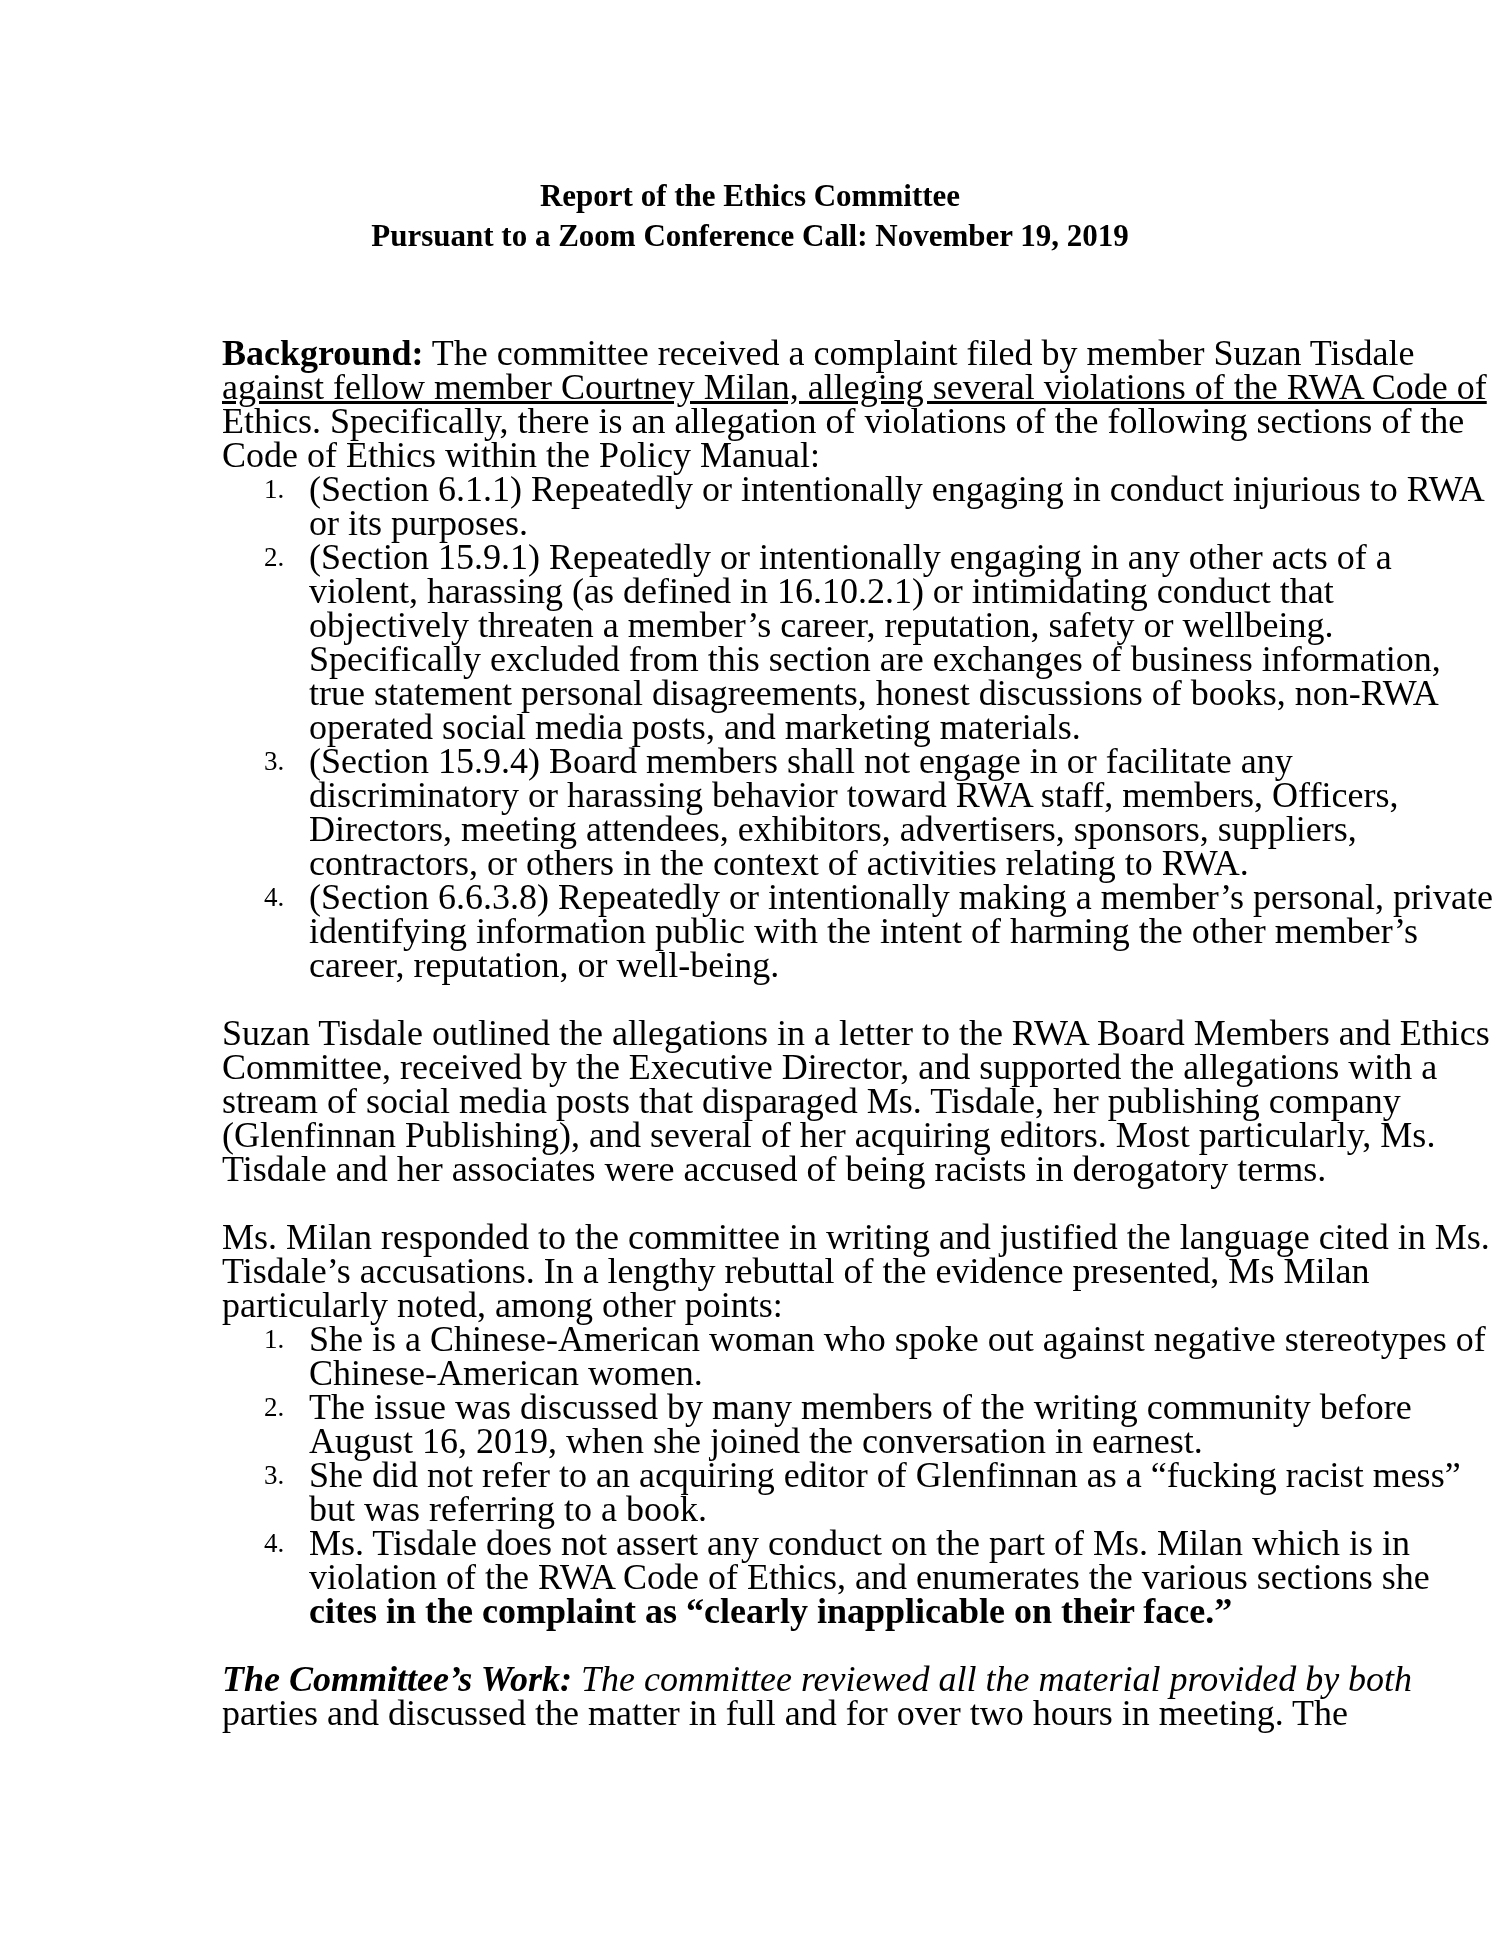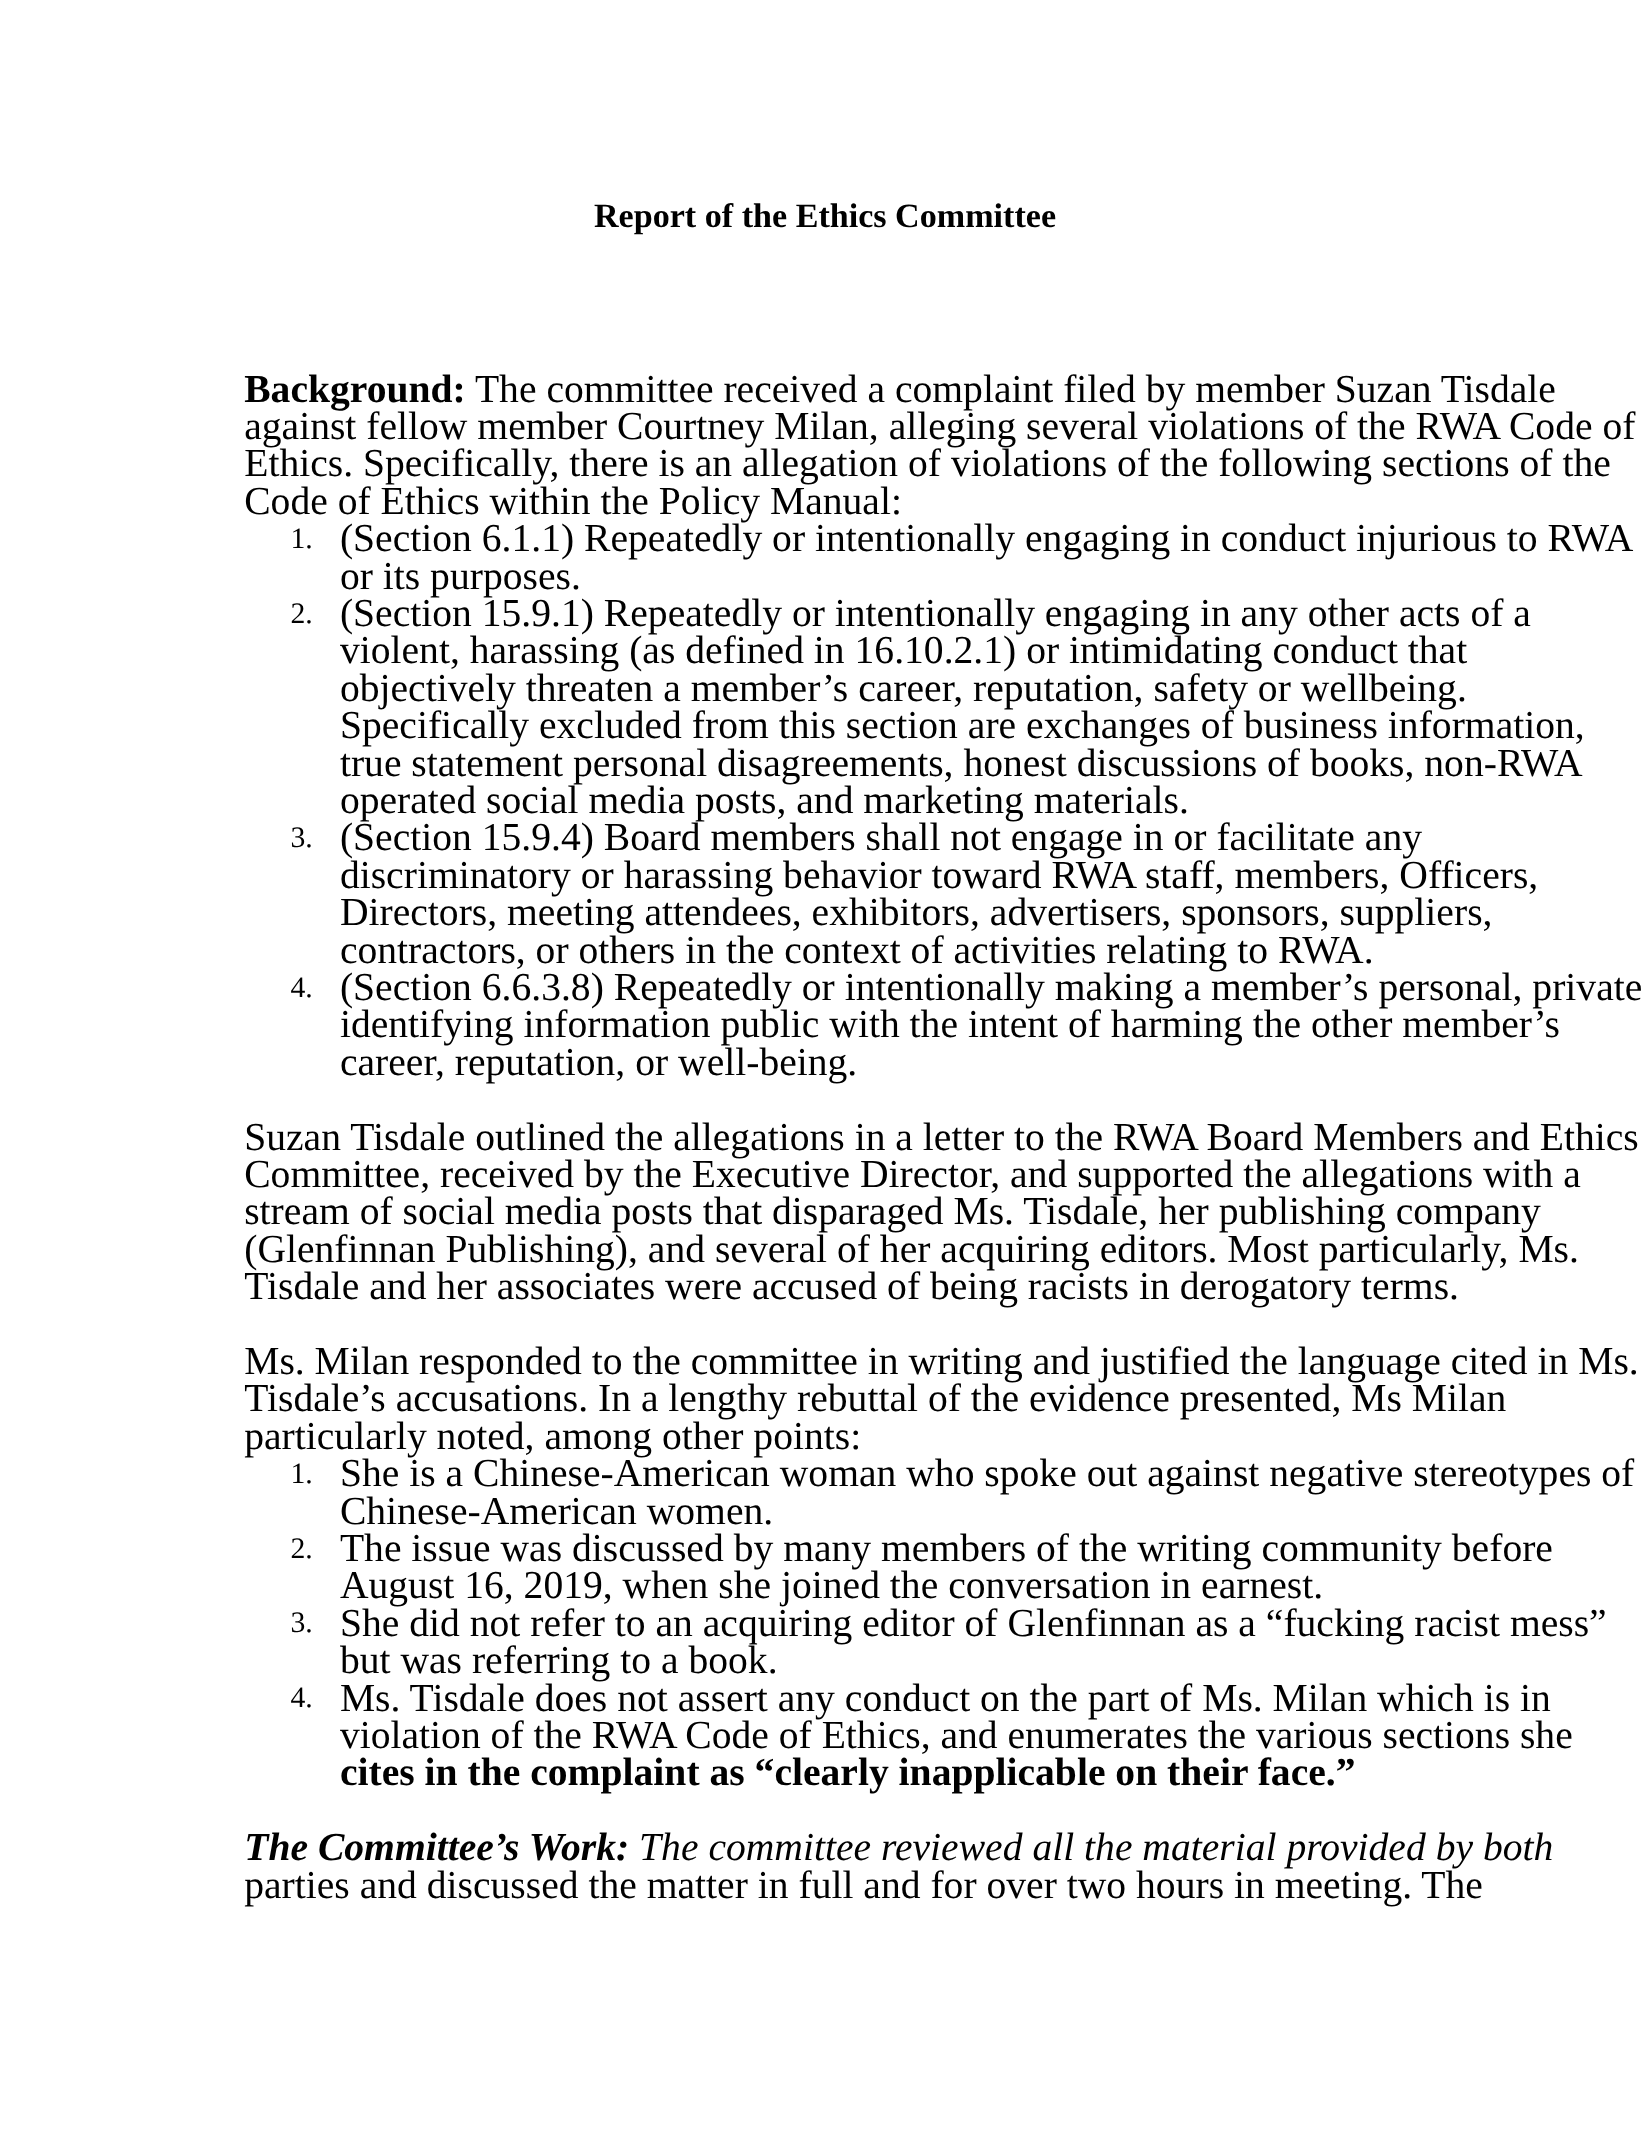--- a/index.html
+++ b/index.html
@@ -59,24 +59,25 @@
       white-space: nowrap;
     }
     b { font-weight: bold; }
   </style>
 </head>
 <body>
 
 <div class="page">
 
   <div class="title l1">Report of the Ethics Committee</div>
+  <div class="title l2">Pursuant to a Zoom Conference Call: November 19, 2019</div>
 
   <div>
     <div class="line" style="top:336px;"><b>Background:</b><span> The committee received a complaint filed by member Suzan Tisdale</span></div>
-    <div class="line" style="top:370px;">against fellow member Courtney Milan, alleging several violations of the RWA Code of</div>
+    <div class="line" style="top:370px;text-decoration:underline;">against fellow member Courtney Milan, alleging several violations of the RWA Code of</div>
     <div class="line" style="top:404px;text-align:right;">Ethics.  Specifically, there is an allegation of violations of the following sections of the</div>
     <div class="line" style="top:438px;">Code of Ethics within the Policy Manual:</div>
   </div>
 
   <div>
 
     <div>
       <div class="num" style="top:472px;">1.</div>
       <div class="line ind" style="top:472px;">(Section 6.1.1) Repeatedly or intentionally engaging in conduct injurious to RWA</div>
       <div class="line ind" style="top:506px;">or its purposes.</div>

